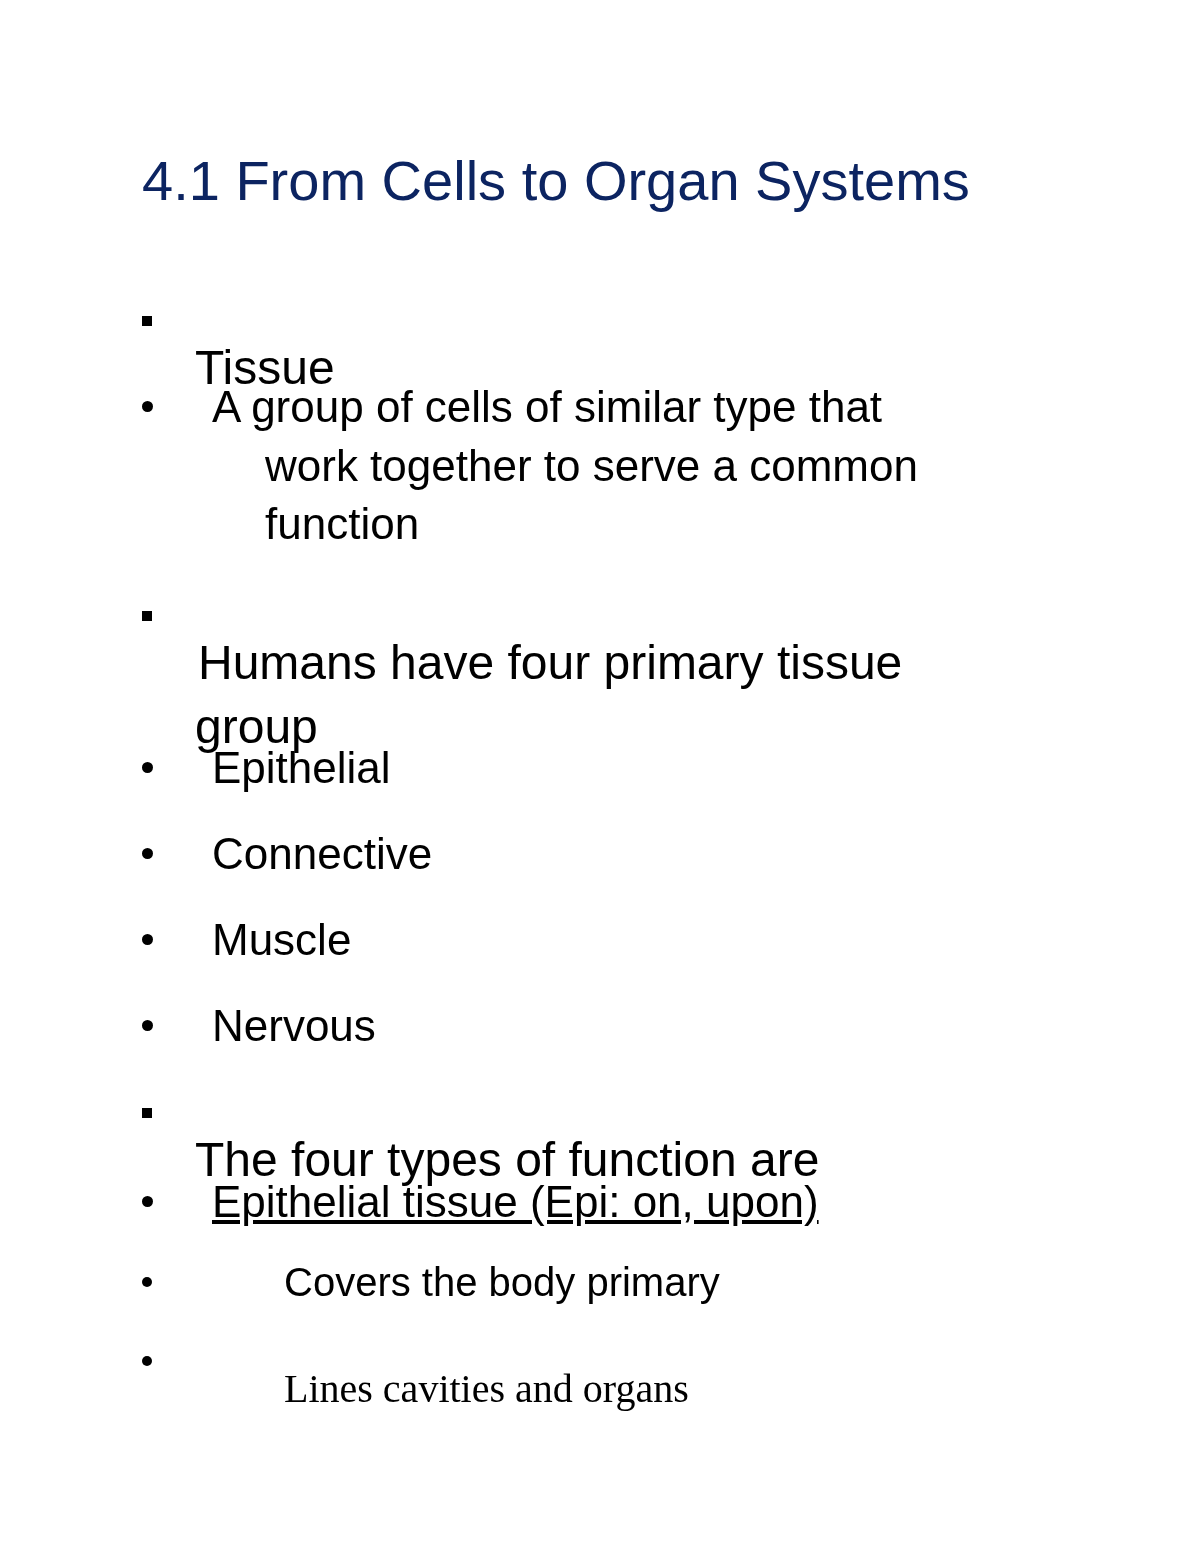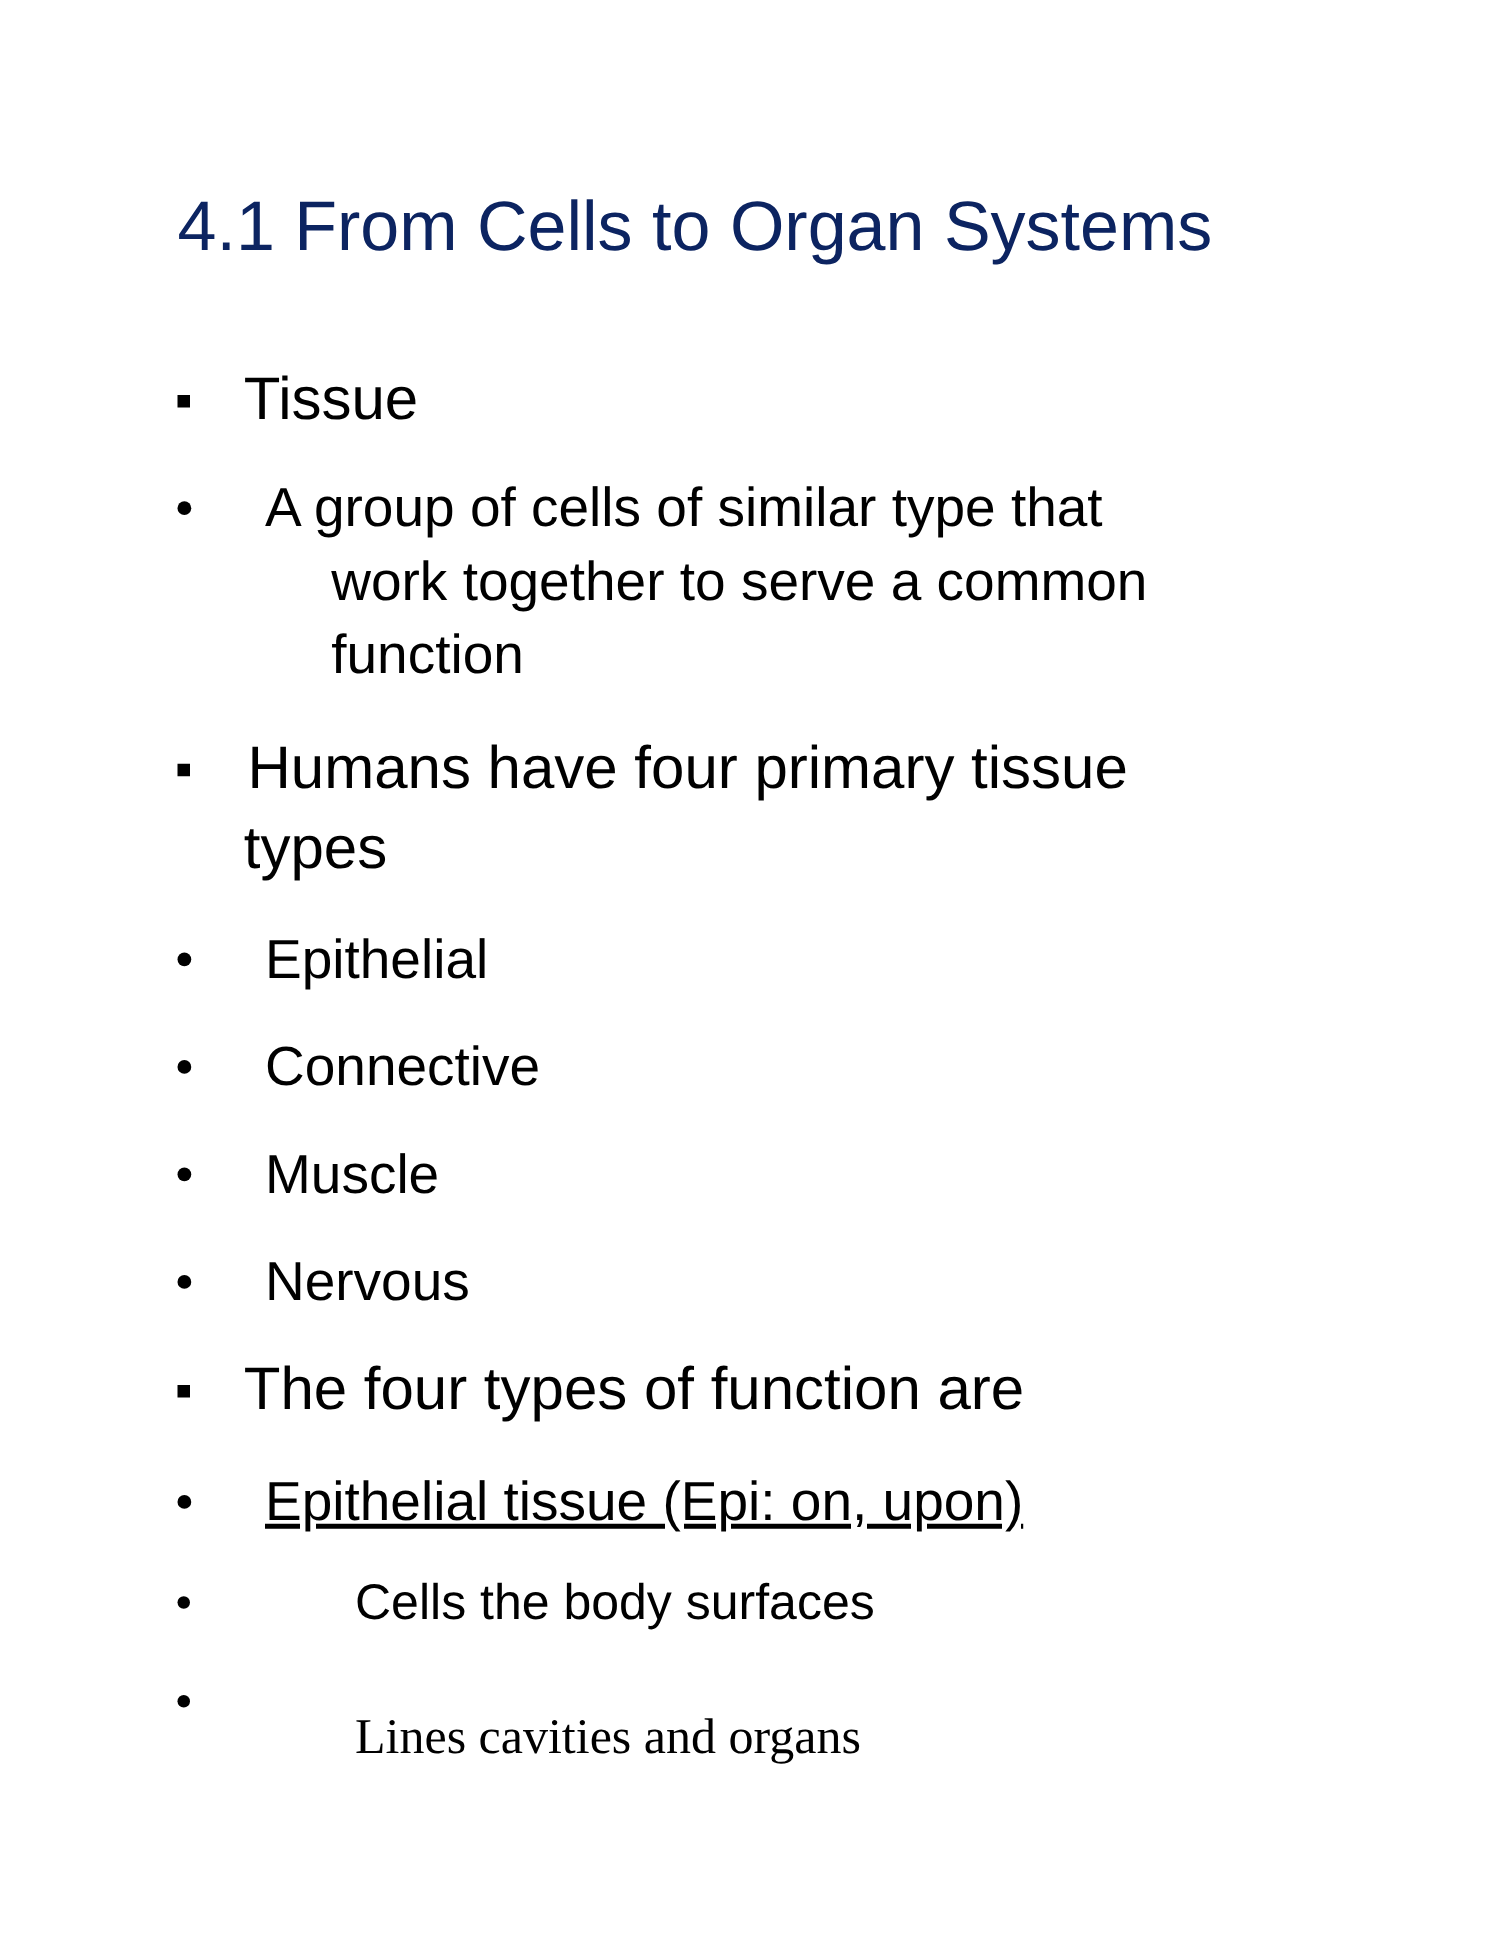--- a/index.html
+++ b/index.html
@@ -39,21 +39,21 @@
     .bullet.round {
       width: 11px;
       height: 11px;
       border-radius: 50%;
       background: #000;
     }
     .text {
       position: absolute;
       white-space: nowrap;
     }
-    .lvl1 { font-size: 48px; line-height: 64px; }
+    .lvl1 { font-size: 48px; line-height: 64px; margin-top: 48px; }
     .lvl2 { font-size: 44px; line-height: 58px; }
     .lvl3 { font-size: 40px; line-height: 54px; }
   </style>
 </head>
 <body>
 
 <h1 class="title">4.1 From Cells to Organ Systems</h1>
 
 <div>
   <span class="bullet square" style="top:316px;"></span>
@@ -63,21 +63,21 @@
 <div>
   <span class="bullet round" style="top:401px;"></span>
   <span class="text lvl2" style="left:212px; top:378px;">A group of cells of similar type that</span>
   <span class="text lvl2" style="left:265px; top:437px;">work together to serve a common</span>
   <span class="text lvl2" style="left:265px; top:495px;">function</span>
 </div>
 
 <div>
   <span class="bullet square" style="top:611px;"></span>
   <span class="text lvl1" style="left:198px; top:583px;text-align:center;">Humans have four primary tissue</span>
-  <span class="text lvl1" style="left:195px; top:647px;">types</span>
+  <span class="text lvl1" style="left:195px; top:647px;">group</span>
 </div>
 
 <div>
   <span class="bullet round" style="top:762px;"></span>
   <span class="text lvl2" style="left:212px; top:739px;">Epithelial</span>
 </div>
 
 <div>
   <span class="bullet round" style="top:848px;"></span>
   <span class="text lvl2" style="left:212px; top:825px;">Connective</span>
@@ -98,19 +98,19 @@
   <span class="text lvl1" style="left:195px; top:1080px;">The four types of function are</span>
 </div>
 
 <div>
   <span class="bullet round" style="top:1196px;"></span>
   <span class="text lvl2" style="left:212px; top:1173px;text-decoration:underline;">Epithelial tissue (Epi: on, upon)</span>
 </div>
 
 <div>
   <span class="bullet round" style="top:1277px; width:10px; height:10px;"></span>
-  <span class="text lvl3" style="left:284px; top:1255px;">Cells the body surfaces</span>
+  <span class="text lvl3" style="left:284px; top:1255px;">Covers the body primary</span>
 </div>
 
 <div>
   <span class="bullet round" style="top:1356px; width:10px; height:10px;"></span>
   <span class="text lvl3" style="left:284px; top:1362px;font-family:Liberation Serif, serif;">Lines cavities and organs</span>
 </div>
 
 </body></html>

